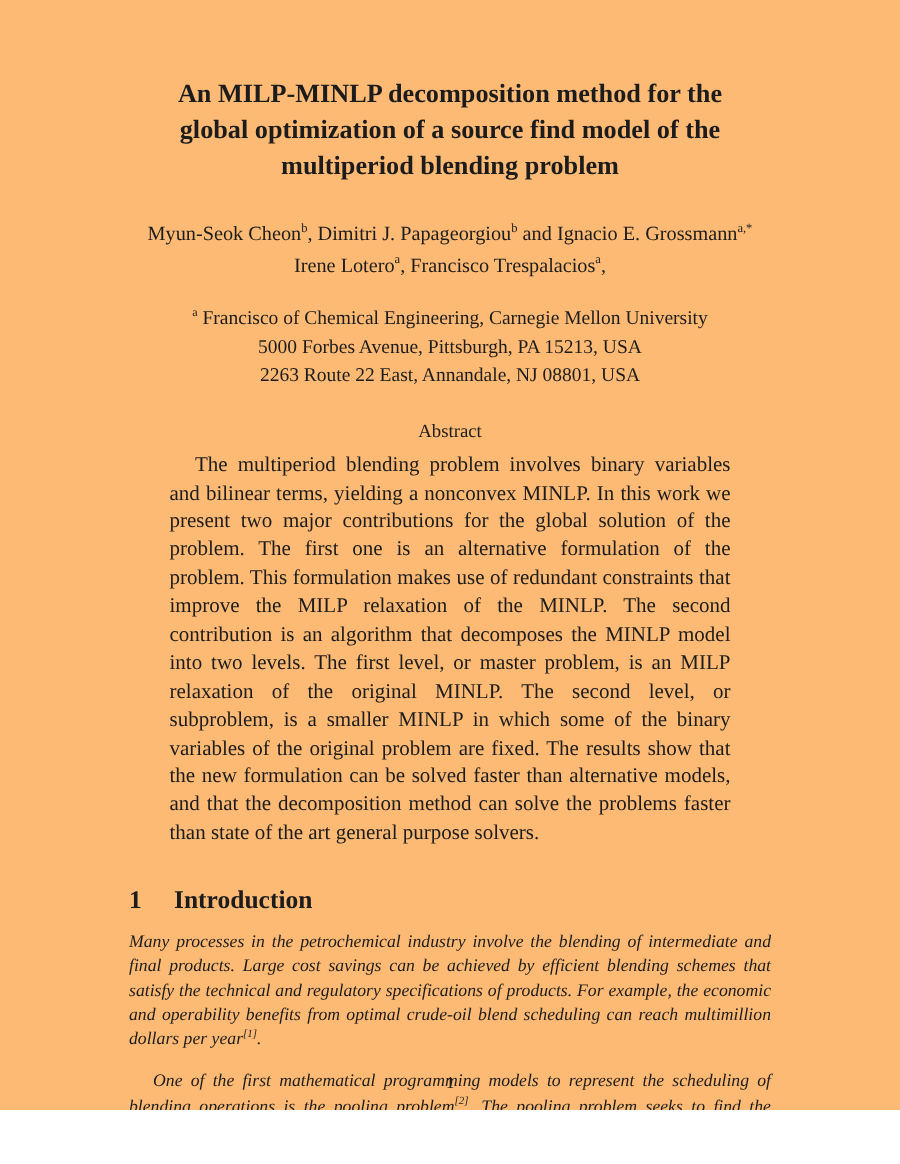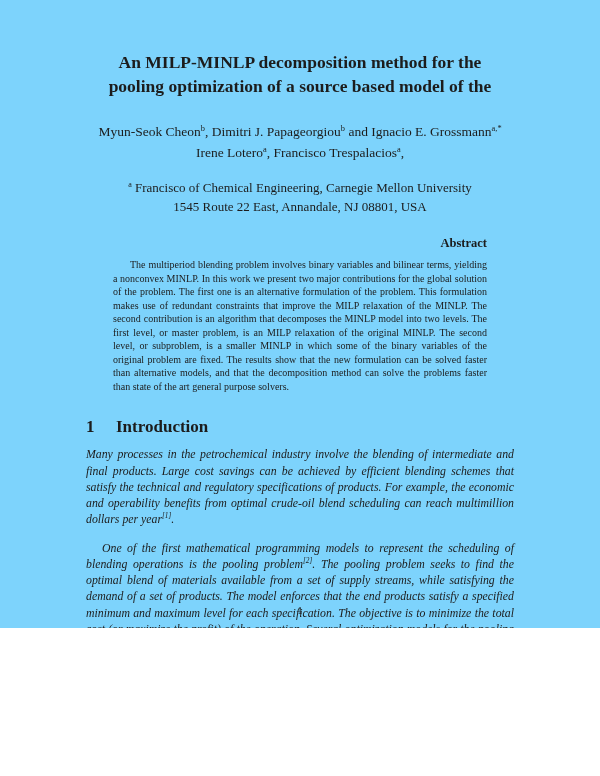--- a/index.html
+++ b/index.html
@@ -2,56 +2,58 @@
 <html><head>
 <meta charset="utf-8">
 <style>
   * { box-sizing: border-box; }
   html, body { margin: 0; padding: 0; }
   body {
     width: 600px; height: 776px; background: #ffffff;
     font-family: "Liberation Serif", "DejaVu Serif", serif;
   }
   .page {
-    position: relative; width: 600px; height: 628px; overflow: hidden;
-    padding: 50px 86px 0; color: #1c1c1c; background: #7dd3fc;
+    position: relative; width: 600px; height: 740px; overflow: hidden;
+    padding: 50px 86px 0; color: #1c1c1c; background: #fdba74;
   }
   .title { margin: 0; font-size: 17.5px; font-weight: bold; text-align: center; line-height: 1.38; }
   .title-line { display: block; }
   .authors { margin-top: 24px; text-align: center; font-size: 13.5px; line-height: 1.5; }
   .affils { margin-top: 15px; text-align: center; font-size: 13px; line-height: 1.48; }
   .correspondence { font-style: italic; }
   sup { font-size: 0.62em; vertical-align: super; line-height: 0; }
   .abstract { margin-top: 20px; padding: 0 27px; }
-  .abstract-heading { text-align: right; font-weight: bold; font-size: 12.5px; }
-  .abstract-text { margin: 7px 0 0; font-size: 10px; line-height: 1.35; text-align: justify; text-indent: 17px; }
+  .abstract-heading { text-align: center; font-weight: normal; font-size: 12.5px; }
+  .abstract-text { margin: 7px 0 0; font-size: 14px; line-height: 1.35; text-align: justify; text-indent: 17px; }
   .section-heading { margin: 24px 0 0; font-size: 17px; font-weight: bold; }
   .section-number { display: inline-block; width: 30px; }
   .body-para { margin: 9px 0 0; font-size: 11.8px; line-height: 1.38; text-align: justify; font-style: italic; }
   .body-para.indent { margin-top: 12px; text-indent: 16px; }
   .page-number { position: absolute; left: 0; bottom: 12px; width: 100%; text-align: center; font-size: 11px; color: #1c1c1c; }
 </style>
 </head>
 <body>
 
 <div class="page">
 
   <h1 class="title">
     <span class="title-line">An MILP-MINLP decomposition method for the</span>
-    <span class="title-line">pooling optimization of a source based model of the</span>
+    <span class="title-line">global optimization of a source find model of the</span>
+    <span class="title-line">multiperiod blending problem</span>
   </h1>
 
   <div class="authors">
     <div class="author-line"><span>Myun-Seok Cheon</span><sup>b</sup><span>, Dimitri J. Papageorgiou</span><sup>b</sup><span> and Ignacio E. Grossmann</span><sup>a,*</sup></div>
     <div class="author-line"><span>Irene Lotero</span><sup>a</sup><span>, Francisco Trespalacios</span><sup>a</sup><span>,</span></div>
   </div>
 
   <div class="affils">
     <div><sup>a</sup><span> Francisco of Chemical Engineering, Carnegie Mellon University</span></div>
-    <div>1545 Route 22 East, Annandale, NJ 08801, USA</div>
+    <div>5000 Forbes Avenue, Pittsburgh, PA 15213, USA</div>
+    <div>2263 Route 22 East, Annandale, NJ 08801, USA</div>
   </div>
 
   <div class="abstract">
     <div class="abstract-heading">Abstract</div>
     <p class="abstract-text">The multiperiod blending problem involves binary variables and bilinear terms, yielding a nonconvex MINLP. In this work we present two major contributions for the global solution of the problem. The first one is an alternative formulation of the problem. This formulation makes use of redundant constraints that improve the MILP relaxation of the MINLP. The second contribution is an algorithm that decomposes the MINLP model into two levels. The first level, or master problem, is an MILP relaxation of the original MINLP. The second level, or subproblem, is a smaller MINLP in which some of the binary variables of the original problem are fixed. The results show that the new formulation can be solved faster than alternative models, and that the decomposition method can solve the problems faster than state of the art general purpose solvers.</p>
   </div>
 
   <h2 class="section-heading">
     <span class="section-number">1</span><span>Introduction</span>
   </h2>

